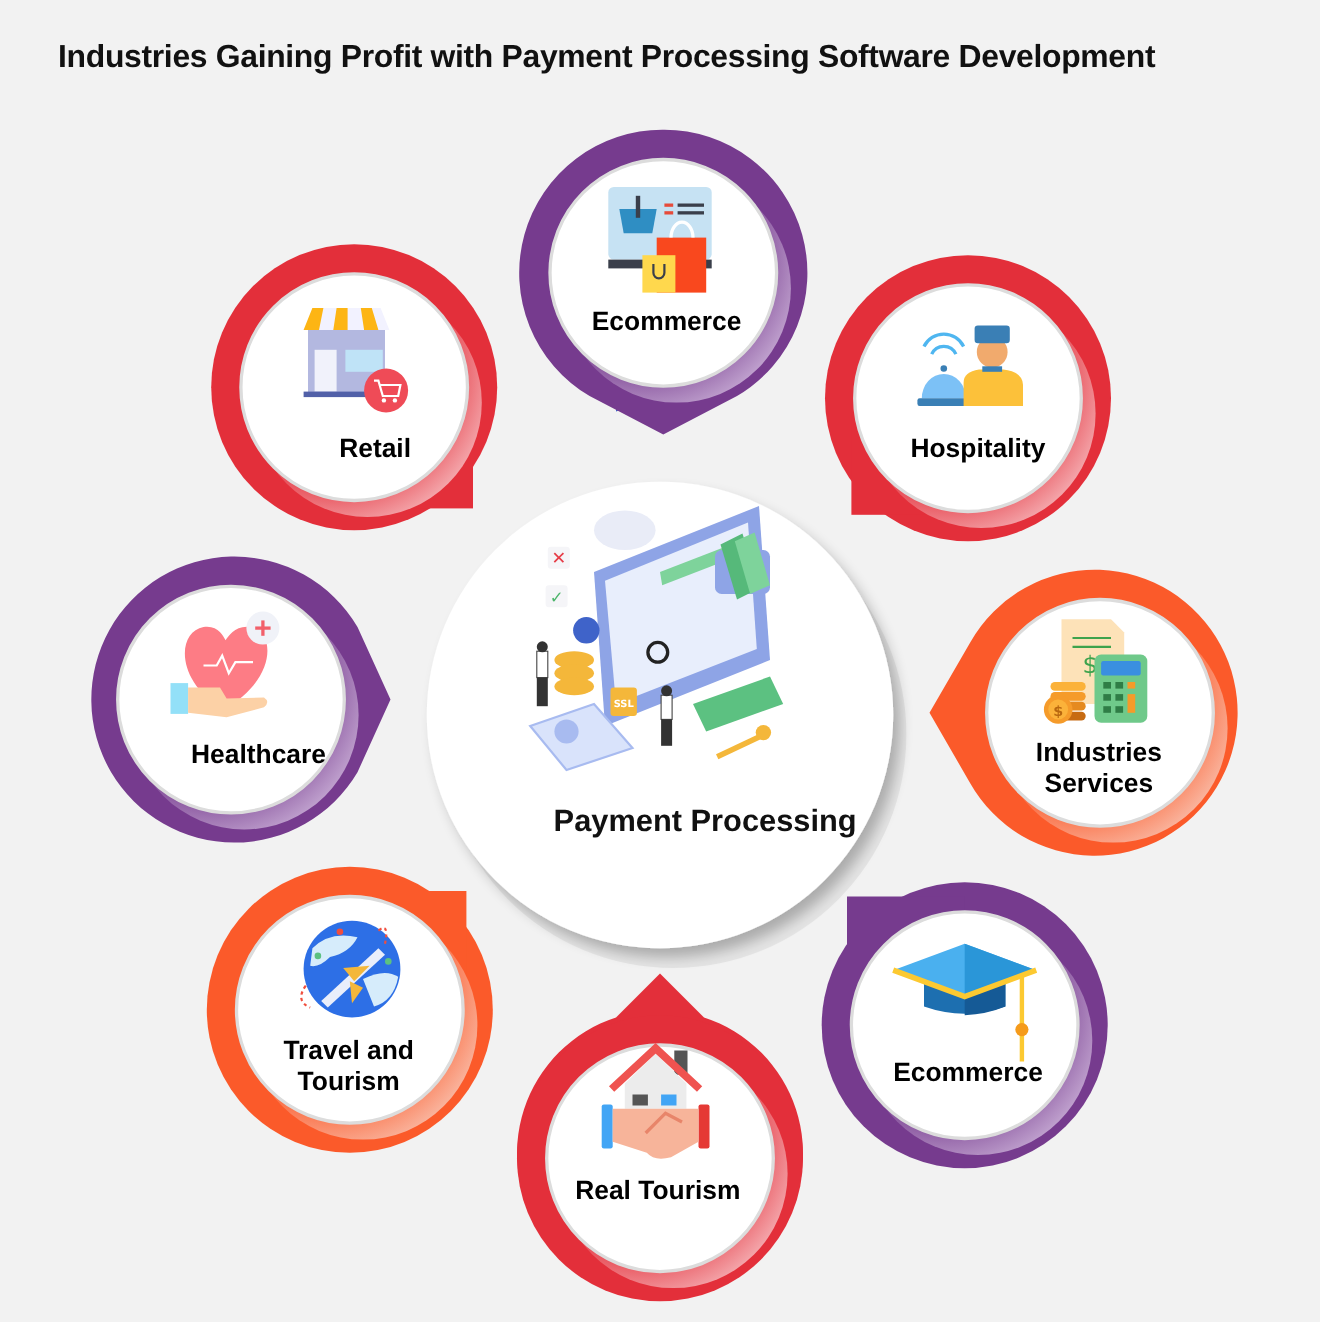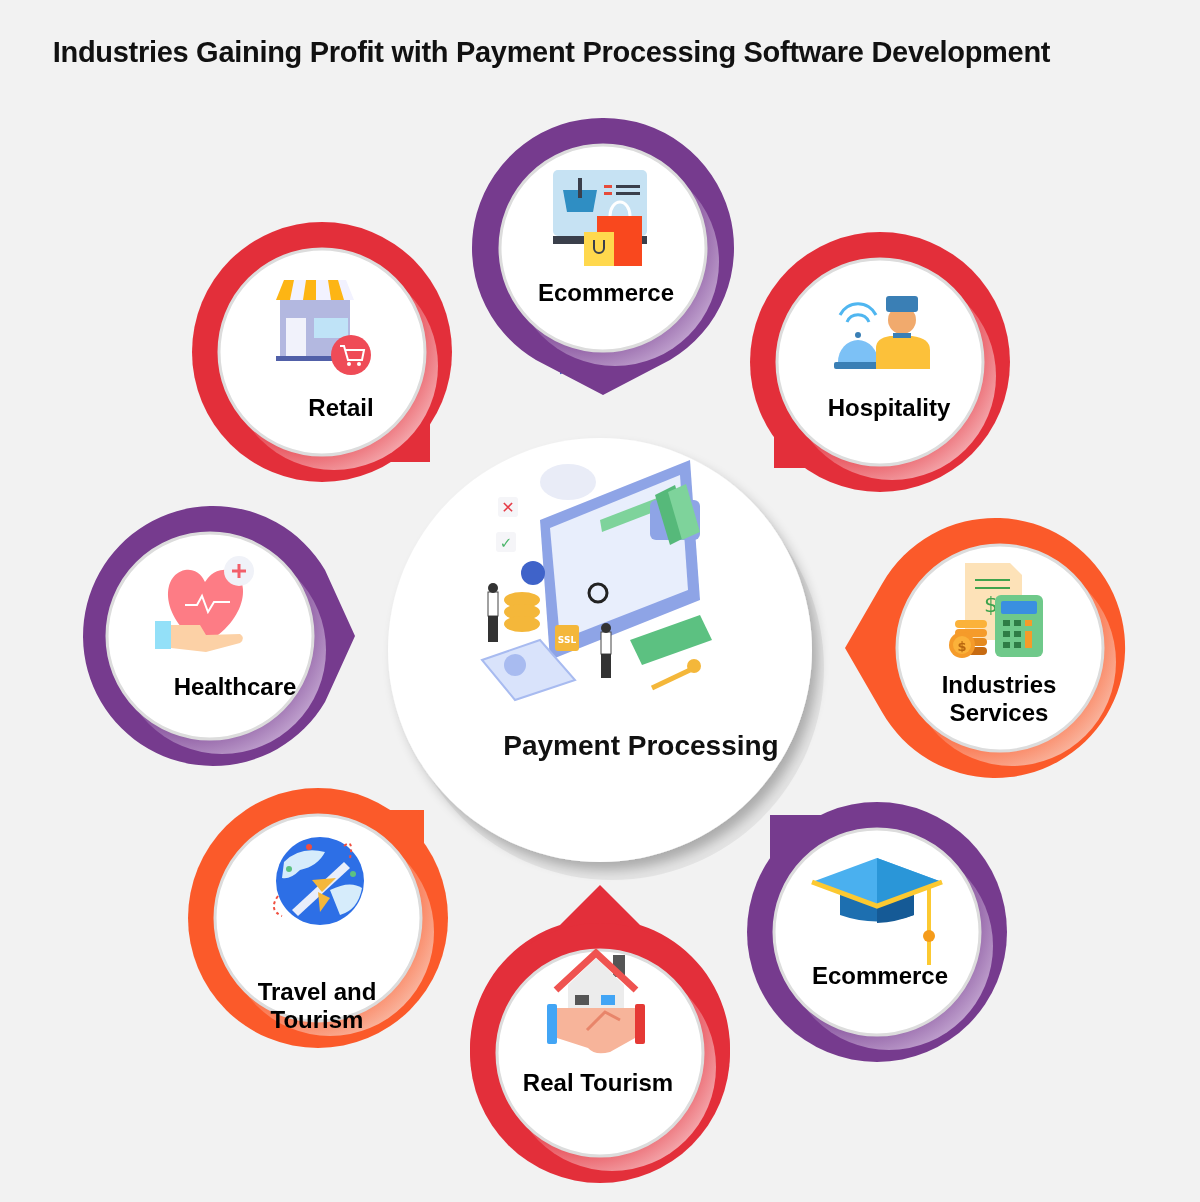--- a/index.html
+++ b/index.html
@@ -265,18 +265,18 @@
 </div>
 
 <div class="label" style="left:606px; top:279px;">Ecommerce</div>
 <div class="label" style="left:325px; top:394px;margin-left:16px;">Retail</div>
 <div class="label" style="left:889px; top:394px;text-align:right;">Hospitality</div>
 <div class="label" style="left:203px; top:673px;margin-left:32px;">Healthcare</div>
 <div class="label" style="left:999px; top:671px;">
   <div>Industries</div>
   <div>Services</div>
 </div>
-<div class="label" style="left:317px; top:978px;text-align:center;">
+<div class="label" style="left:317px; top:942px;text-align:center;">
   <div>Travel and</div>
   <div>Tourism</div>
 </div>
 <div class="label" style="left:598px; top:1069px;">Real Tourism</div>
 <div class="label" style="left:880px; top:962px;">Ecommerce</div>
 
 </body></html>

